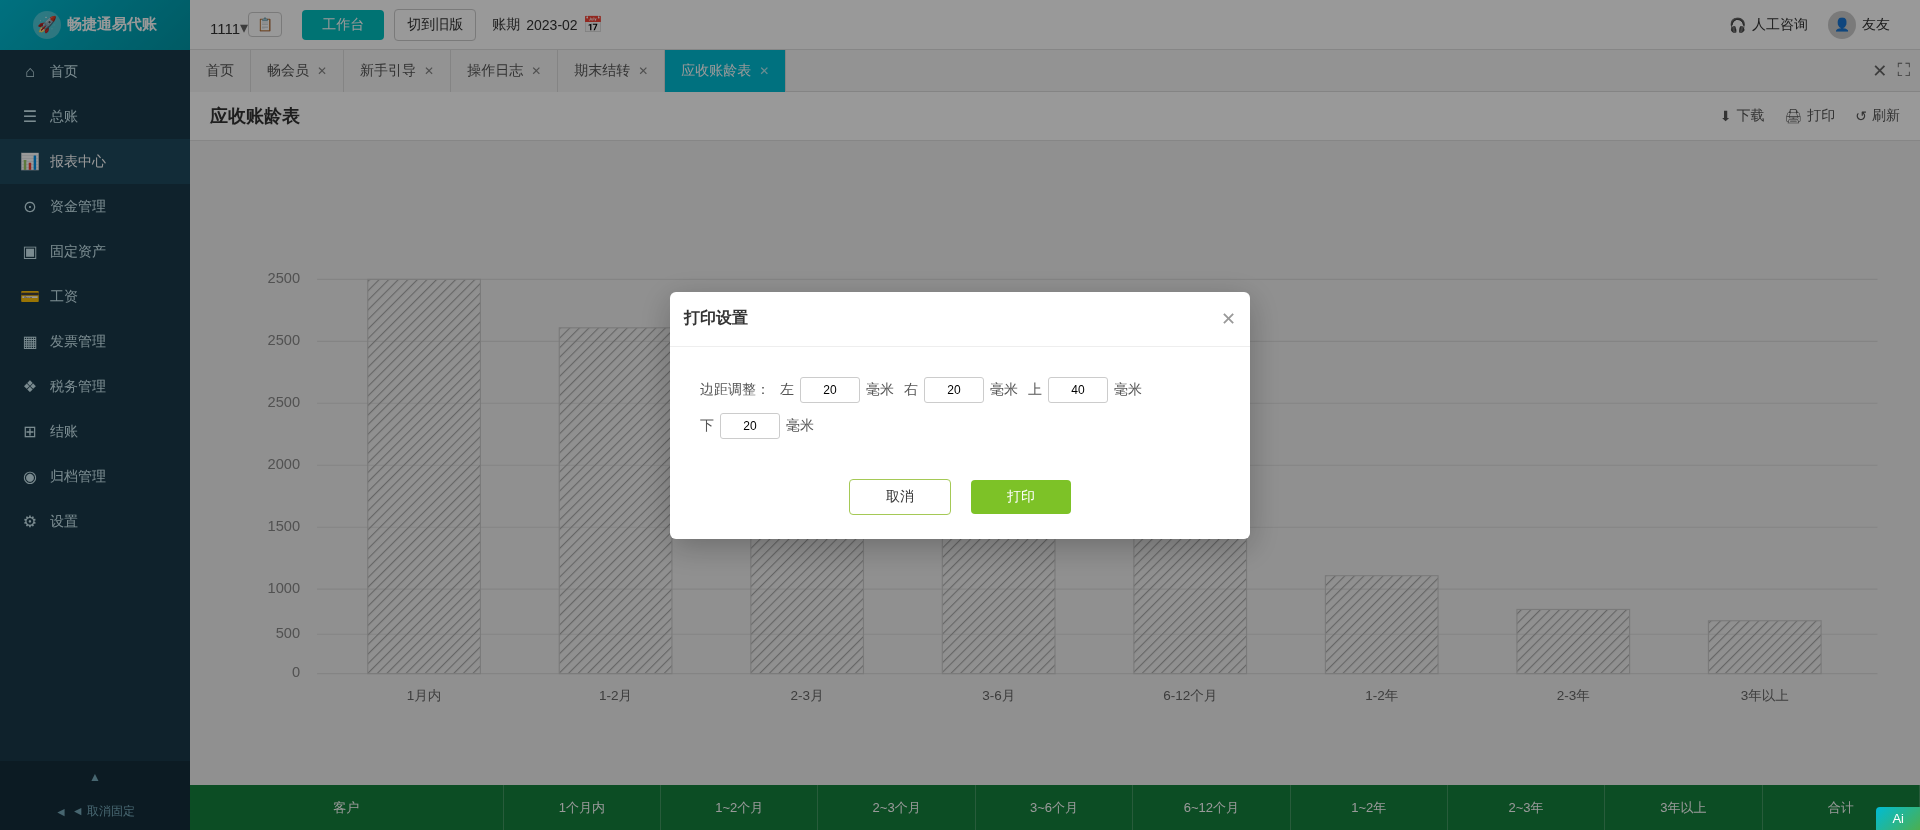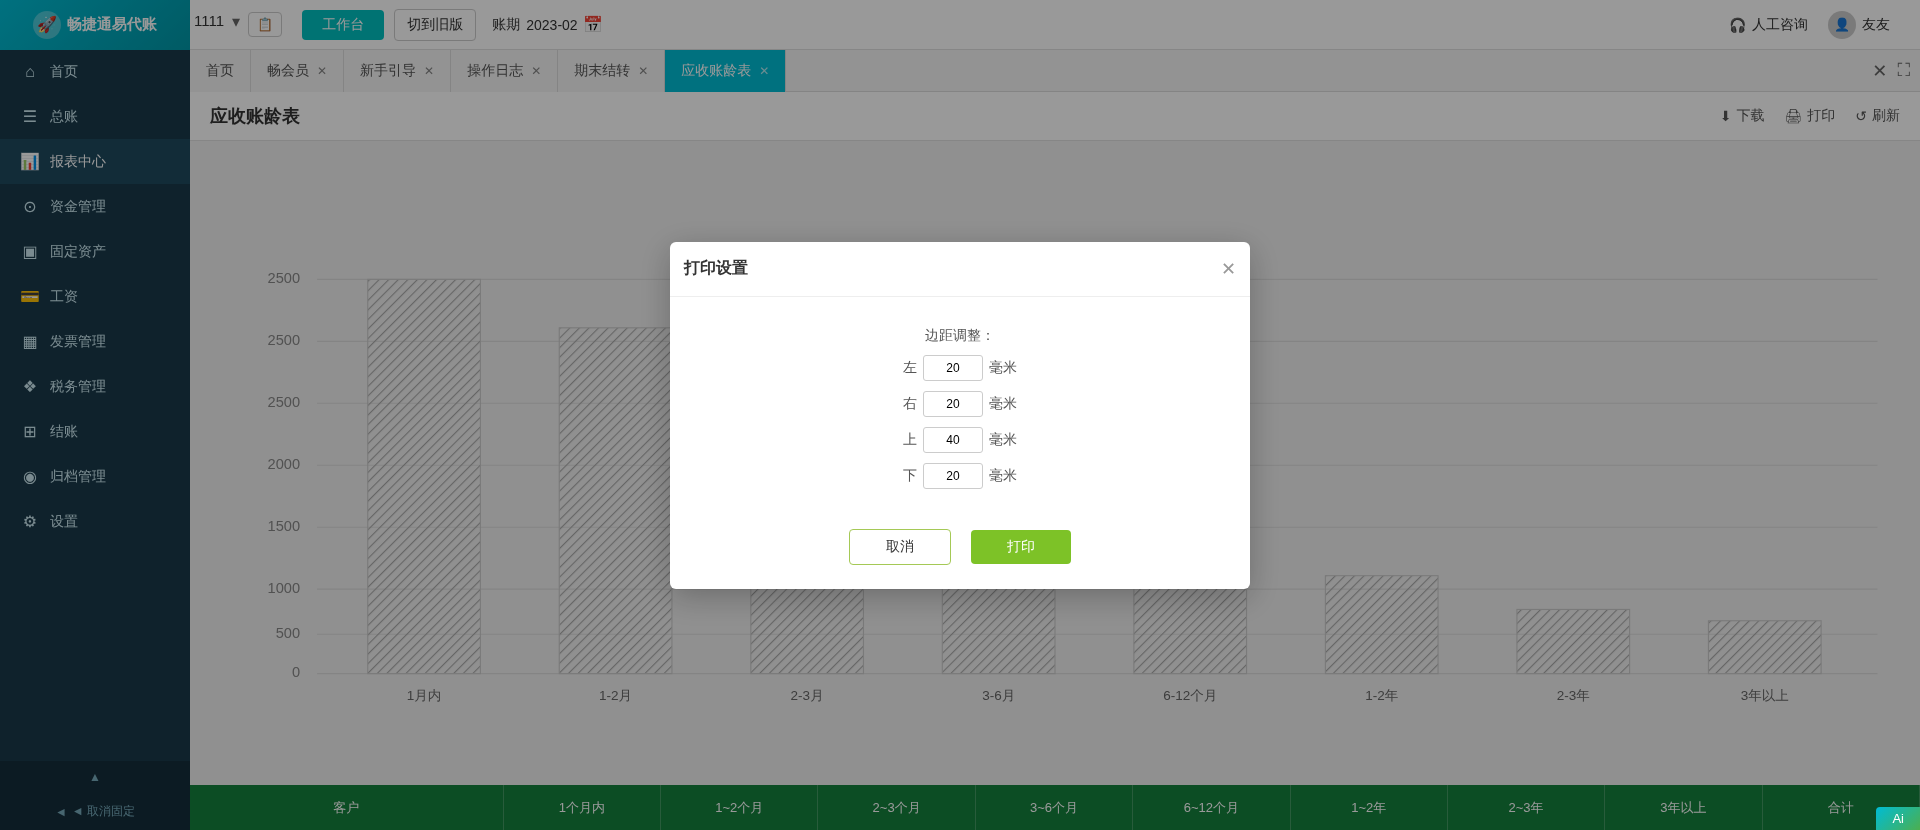--- a/index.html
+++ b/index.html
@@ -31,23 +31,22 @@
     .logo-icon {
       width: 28px; height: 28px;
       margin-right: 6px;
       background: rgba(255,255,255,0.3);
       border-radius: 50%;
       display: flex; align-items: center; justify-content: center;
       font-size: 16px;
     }
     .company-selector {
       display: flex;
-      align-items: flex-start;
-      margin-left: 4px;
-      gap: 8px;
+      align-items: flex-end;
+      margin-left: 20px;
     }
     .company-name {
       font-size: 15px;
       color: #333;
     }
     .dropdown-btn {
       background: none; border: none; cursor: pointer; color: #666; font-size: 16px;
     }
     .copy-btn {
       background: none; border: 1px solid #ccc; border-radius: 4px; padding: 4px 8px; cursor: pointer; color: #666; font-size: 13px;
@@ -269,21 +268,20 @@
       background: none; border: none; cursor: pointer; font-size: 18px; color: #999;
     }
     .modal-body {
       padding: 30px 30px 24px;
     }
     .margin-row {
       display: flex;
       align-items: center;
       gap: 10px;
       flex-wrap: wrap;
-      flex-direction: column;
     }
     .margin-label { color: #555; font-size: 14px; }
     .margin-group { display: flex; align-items: center; gap: 6px; }
     .margin-dir { color: #555; font-size: 14px; }
     .margin-input {
       width: 60px;
       border: 1px solid #ccc;
       border-radius: 3px;
       padding: 5px 8px;
       font-size: 12px;

